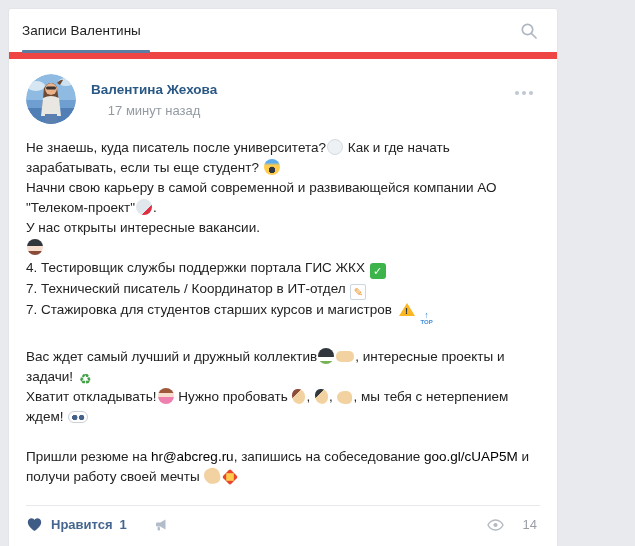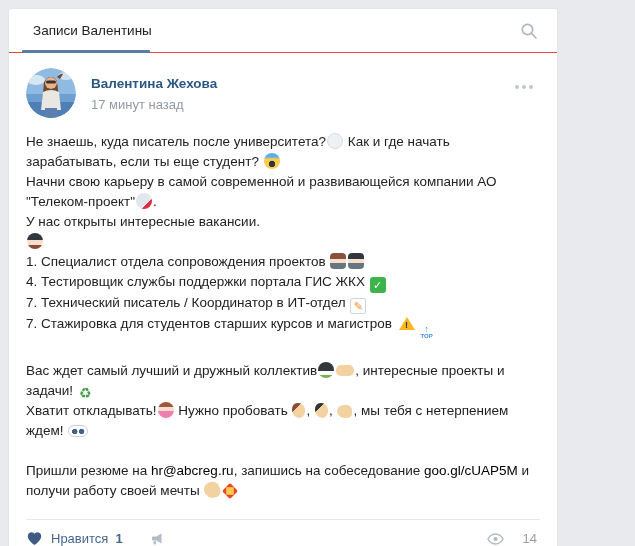--- a/index.html
+++ b/index.html
@@ -10,40 +10,40 @@
     -webkit-font-smoothing:antialiased;
   }
   .card{
     position:absolute;left:8px;top:8px;width:550px;
     background:#fff;border:1px solid #e3e5e8;border-radius:3px;
     box-sizing:border-box;
   }
   
   .card-header{
     position:relative;height:43px;
-    border-bottom:1px solid #ef4444;
+    border-bottom:7px solid #ef4444;
     display:flex;align-items:center;justify-content:space-between;
-    padding:0 18px 0 24px;
+    padding:0 18px 0 13px;
   }
   .header-title{font-size:13.5px;color:#222;}
   .tab-indicator{
     position:absolute;left:13px;bottom:-1px;width:128px;height:3px;
     background:#597da3;border-radius:1px;
   }
   .search-btn{
     background:none;border:none;padding:0;margin:0;cursor:pointer;
     width:20px;height:20px;display:flex;align-items:center;justify-content:center;
   }
   
   .post{position:relative;}
   .post-header{position:relative;padding:15px 17px 0 17px;display:flex;}
   .avatar{width:50px;height:50px;border-radius:50%;overflow:hidden;flex:0 0 50px;cursor:pointer;}
   .author-block{margin-left:15px;padding-top:6px;}
   .author{font-size:13.5px;font-weight:bold;color:#2a5885;text-decoration:none;cursor:pointer;}
-  .time{font-size:13px;color:#939aa1;margin-top:5px;cursor:pointer;}
+  .time{font-size:13px;color:#939aa1;margin-top:5px;cursor:pointer;text-align:center;}
   .menu{
     position:absolute;right:20px;top:28px;display:flex;gap:3px;cursor:pointer;padding:4px;
   }
   .menu .dot{width:4px;height:4px;border-radius:50%;background:#bfc7d1;}
   
   .post-text{
     padding:0 17px;margin-top:14px;
     font-size:13.5px;line-height:20px;color:#222;
   }
   .post-text .line{min-height:20px;}
@@ -103,21 +103,21 @@
     position:relative;width:12px;height:12px;border-radius:2px;background:#e8452c;
     transform:rotate(45deg) scale(.95);vertical-align:-2px;margin:0 3px;
   }
   .em-collision::before{content:"";position:absolute;inset:2px;background:#fdcb4d;transform:rotate(45deg);}
   
   .divider{height:1px;background:#e7e8ec;margin:18px 17px 0 17px;}
   .post-footer{
     display:flex;align-items:center;padding:11px 20px 16px 17px;
   }
   .like{display:flex;align-items:center;cursor:pointer;}
-  .like-label{font-size:13px;font-weight:normal;color:#45678f;margin-left:8px;}
+  .like-label{font-size:13px;font-weight:bold;color:#45678f;margin-left:8px;}
   .like-count{font-size:13px;font-weight:bold;color:#45678f;margin-left:7px;}
   .share{margin-left:26px;cursor:pointer;display:flex;align-items:center;}
   .views{margin-left:auto;display:flex;align-items:center;color:#9b9fa5;font-size:13px;gap:12px;}
   .views-num{margin-left:7px;color:#9b9fa5;}
 </style>
 </head>
 <body>
 
 <div class="card">
 
@@ -168,21 +168,20 @@
         <span class="dot"></span>
         <span class="dot"></span>
       </div>
     </div>
 
     <div class="post-text">
         <div class="line"><span>Не знаешь, куда писатель после университета?</span><span class="em em-thought-balloon" title="💭"></span><span> Как и где начать зарабатывать, если ты еще студент? </span><span class="em em-scream-face" title="😱"></span></div>
         <div class="line"><span>Начни свою карьеру в самой современной и развивающейся компании АО "Телеком-проект"</span><span class="em em-rocket" title="🚀"></span><span>.</span></div>
         <div class="line"><span>У нас открыты интересные вакансии.</span></div>
         <div class="line"><span class="em em-detective-woman" title="🕵️‍♀️"></span></div>
-        <div class="line"><span>1. Специалист отдела сопровождения проектов </span><span class="em em-woman-technologist" title="👩‍💻"></span><span class="em em-man-technologist" title="👨‍💻"></span></div>
         <div class="line"><span>4. Тестировщик службы поддержки портала ГИС ЖКХ </span><span class="em em-check-mark" title="✅"></span></div>
         <div class="line"><span>7. Технический писатель / Координатор в ИТ-отдел </span><span class="em em-memo" title="📝"></span></div>
         <div class="line"><span>7. Стажировка для студентов старших курсов и магистров </span><span class="em em-warning" title="⚠️"></span><span class="em em-top-arrow" title="🔝"></span></div>
         <div class="line"></div>
         <div class="line"><span>Вас ждет самый лучший и дружный коллектив</span><span class="em em-juggler" title="🤹"></span><span class="em em-handshake" title="🤝"></span><span>, интересные проекты и задачи! </span><span class="em em-recycle" title="♻️"></span></div>
         <div class="line"><span>Хватит откладывать!</span><span class="em em-woman-gesturing-no" title="🙅‍♀️"></span><span> Нужно пробовать </span><span class="em em-runner-woman" title="🏃‍♀️"></span><span>, </span><span class="em em-runner" title="🏃"></span><span>, </span><span class="em em-muscle" title="💪"></span><span>, мы тебя с нетерпением ждем! </span><span class="em em-eyes" title="👀"></span></div>
         <div class="line"></div>
         <div class="line"><span>Пришли резюме на </span><a class="post-link">hr@abcreg.ru</a><span>, запишись на собеседование </span><a class="post-link">goo.gl/cUAP5M</a><span> и получи работу своей мечты </span><span class="em em-clapping-hands" title="👏"></span><span class="em em-collision" title="💥"></span></div>
       </div>
 

